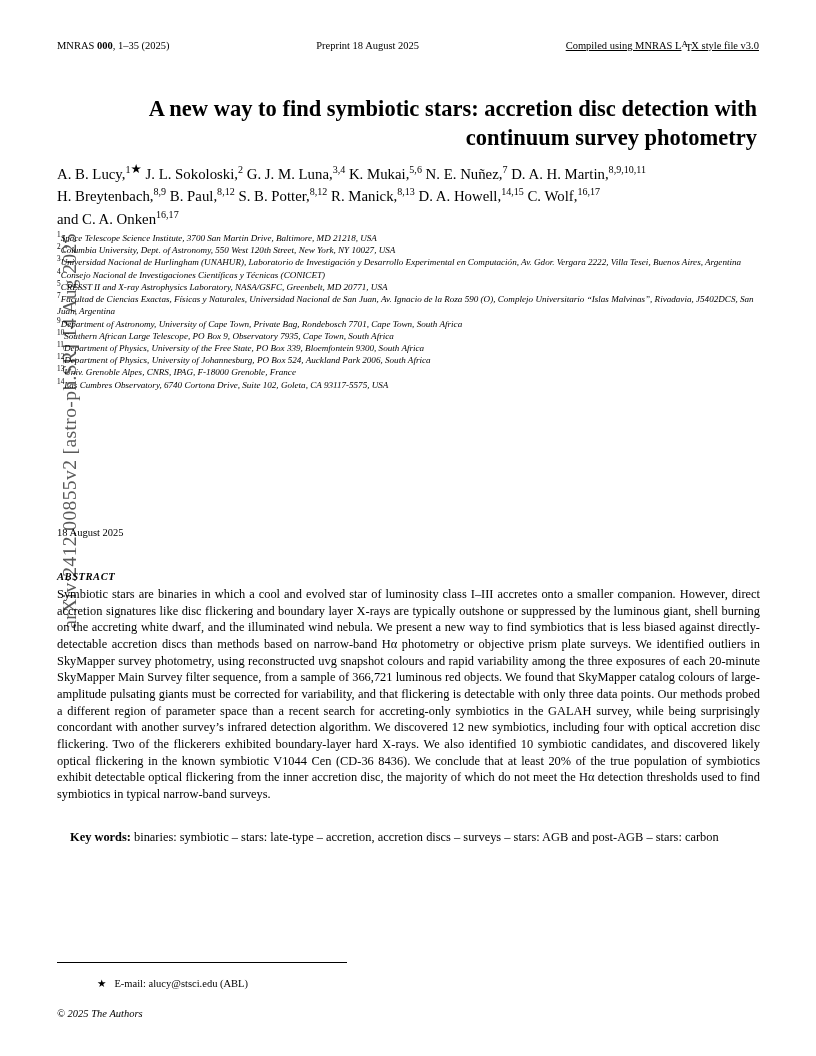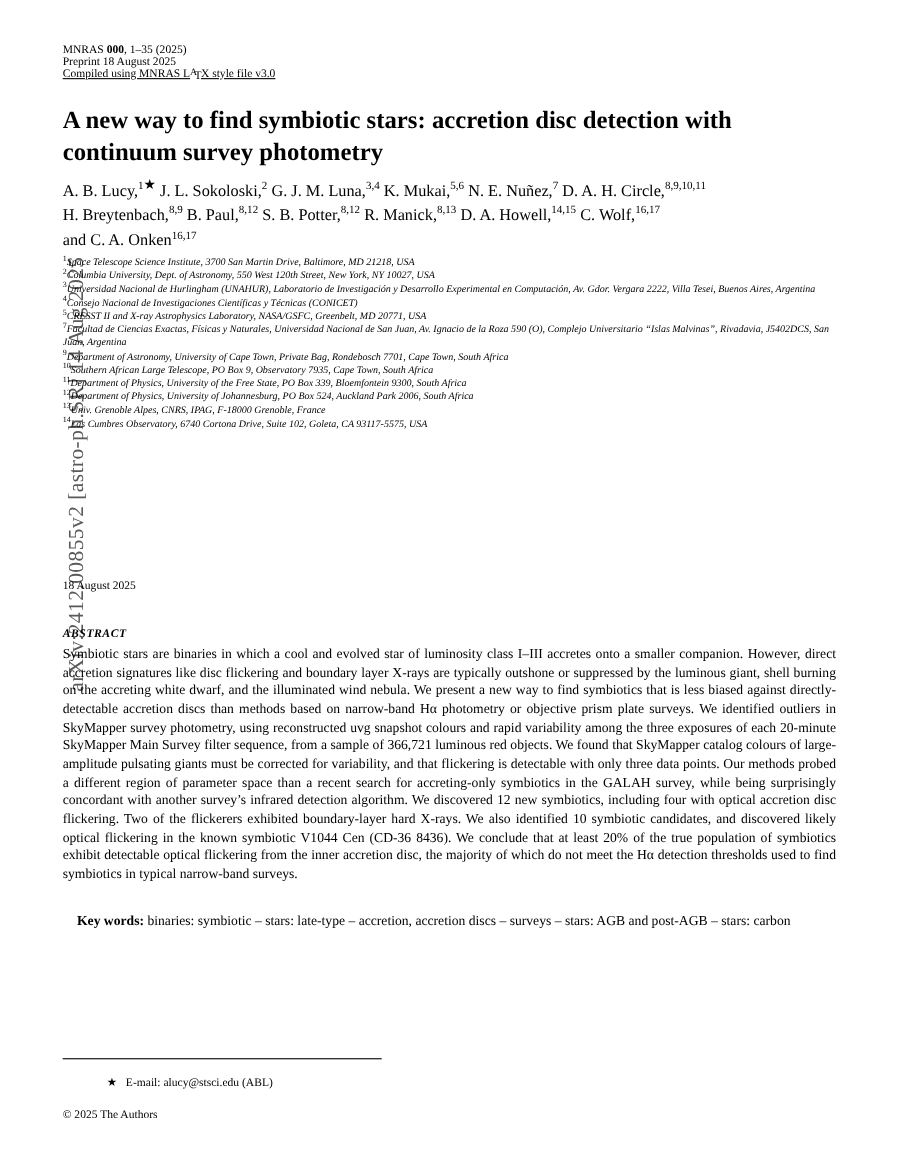--- a/index.html
+++ b/index.html
@@ -42,38 +42,38 @@
   
   .runhead {
     position: absolute;
     left: 57px;
     top: 40px;
     width: 702px;
     font-size: 10.5px;
     display: flex;
     justify-content: space-between;
     align-items: baseline;
-    flex-direction: column;
   }
   .runhead .left { white-space: nowrap; }
   .runhead .center { white-space: nowrap; }
   .runhead .right { white-space: nowrap; text-decoration: underline; }
   .runhead b { font-weight: bold; }
   .tex-e { display: inline-block; transform: translateY(2px); margin: 0 -0.5px; }
   .tex-a { display: inline-block; font-size: 0.85em; transform: translate(1px,-2px); margin: 0 -1px; }
 
   
   .title {
     position: absolute;
     left: 57px;
     top: 95px;
     width: 700px;
     font-size: 22.5px;
     font-weight: bold;
     line-height: 1.28;
+    text-align: right;
   }
 
   
   .authors {
     position: absolute;
     left: 57px;
     top: 163px;
     width: 706px;
     font-size: 14.8px;
     line-height: 1.52;
@@ -148,20 +148,21 @@
     top: 977px;
     font-size: 10.5px;
     margin-left: 40px;
   }
   .footnote .fstar { margin-right: 8px; }
   .copyright {
     position: absolute;
     left: 57px;
     top: 1008px;
     font-size: 10.5px;
+    font-style: italic;
   }
 </style>
 </head>
 <body>
 
 <div class="page">
 
   <div class="arxiv-stamp">arXiv:2412.00855v2  [astro-ph.SR]  14 Aug 2025</div>
 
   <div class="runhead">
@@ -178,21 +179,21 @@
 
   <div class="title">A new way to find symbiotic stars: accretion disc detection with continuum survey photometry</div>
 
   <div class="authors">
     <div>
       <span>A. B. Lucy,</span><sup>1</sup><sup class="star">★</sup>
       <span>J. L. Sokoloski,</span><sup>2</sup>
       <span>G. J. M. Luna,</span><sup>3,4</sup>
       <span>K. Mukai,</span><sup>5,6</sup>
       <span>N. E. Nuñez,</span><sup>7</sup>
-      <span>D. A. H. Circle,</span><sup>8,9,10,11</sup>
+      <span>D. A. H. Martin,</span><sup>8,9,10,11</sup>
     </div>
     <div>
       <span>H. Breytenbach,</span><sup>8,9</sup>
       <span>B. Paul,</span><sup>8,12</sup>
       <span>S. B. Potter,</span><sup>8,12</sup>
       <span>R. Manick,</span><sup>8,13</sup>
       <span>D. A. Howell,</span><sup>14,15</sup>
       <span>C. Wolf,</span><sup>16,17</sup>
     </div>
     <div>

